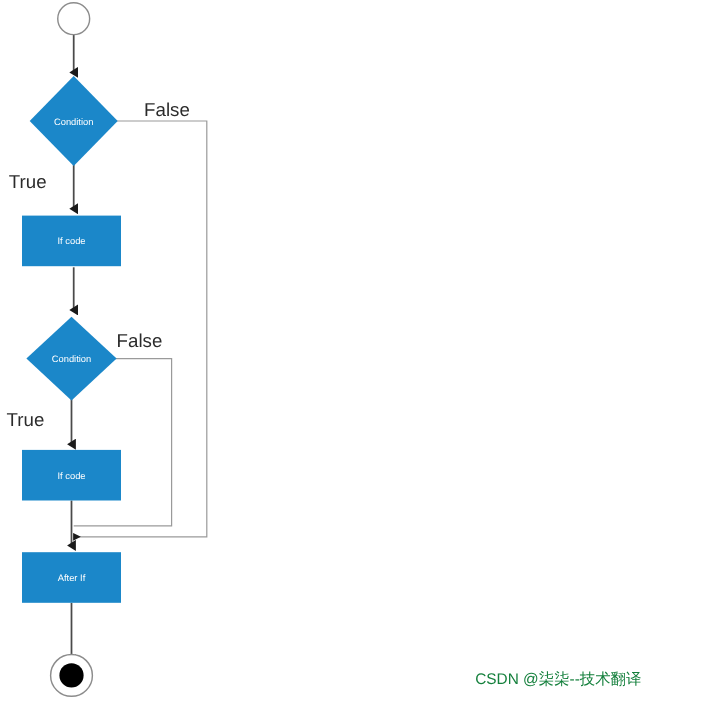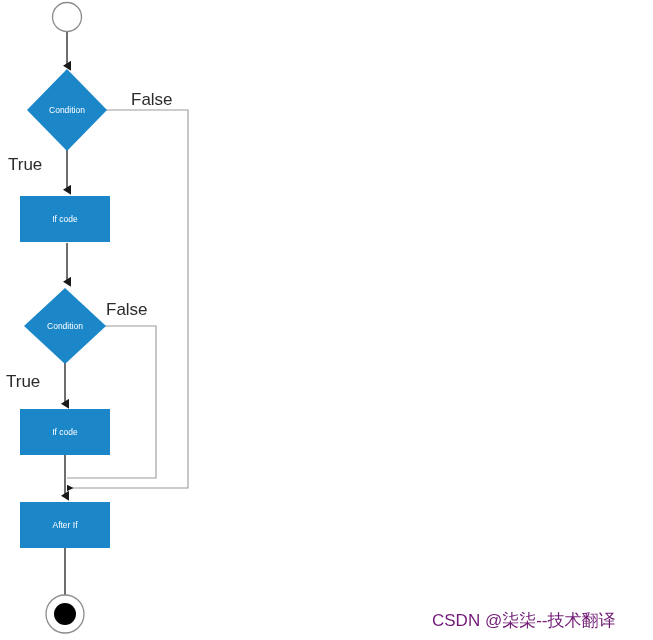--- a/index.html
+++ b/index.html
@@ -50,23 +50,23 @@
   .terminal-ring {
     fill: #ffffff;
     stroke: #8c8c8c;
     stroke-width: 1.3;
   }
   .terminal-dot {
     fill: #000000;
   }
   .watermark-text {
     position: absolute;
-    color: #701a75;
+    color: #15803d;
     font-family: "Liberation Sans", sans-serif;
-    font-size: 17px;
+    font-size: 14px;
     white-space: nowrap;
     left: 432px;
     top: 609px;
   }
 </style>
 </head>
 <body>
 
 <svg id="flow-canvas" viewBox="0 0 653 640">
   <defs>

